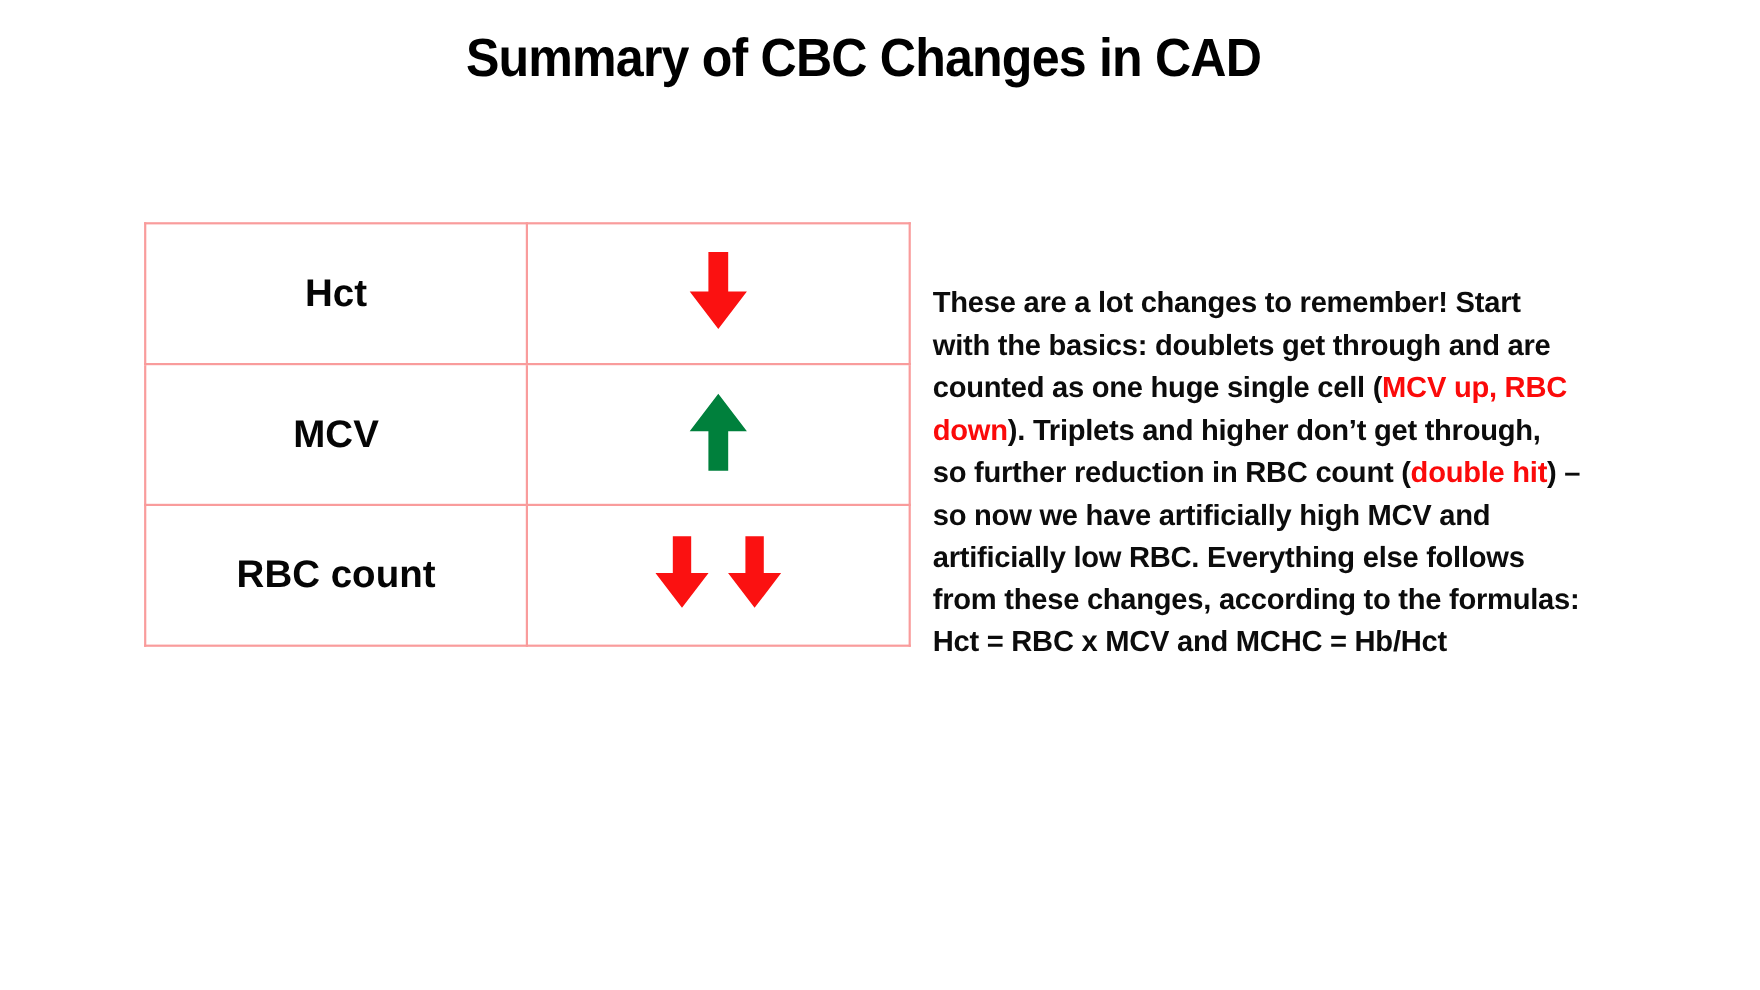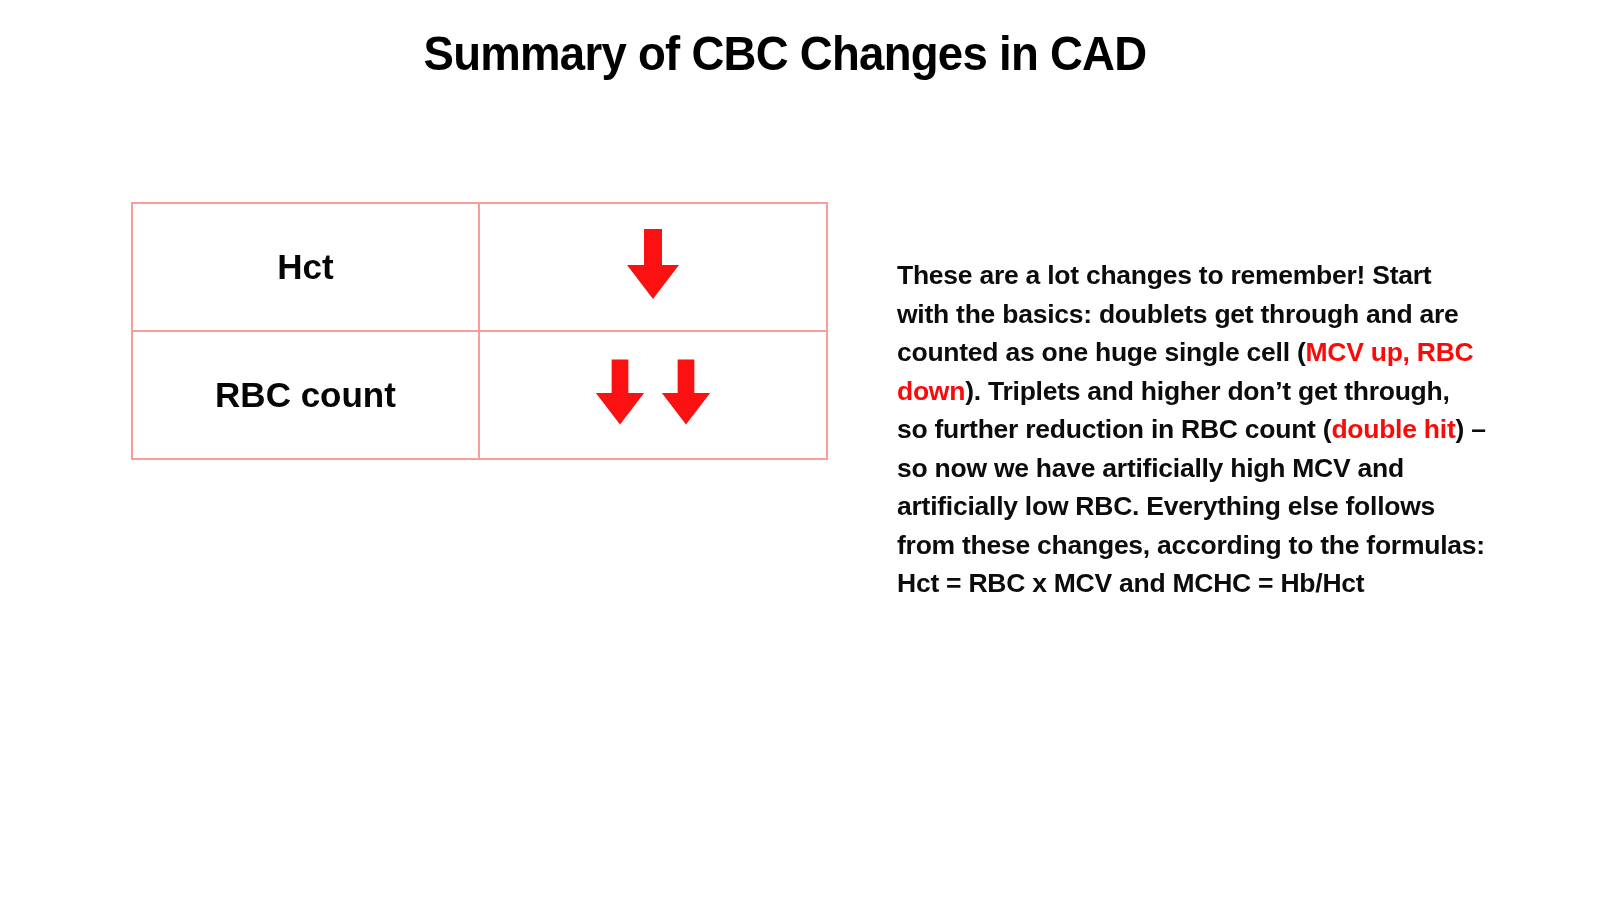--- a/index.html
+++ b/index.html
@@ -65,21 +65,21 @@
     display: flex;
     align-items: center;
     justify-content: center;
     gap: 14px;
     height: 94px;
   }
 
   
   #explanation {
     position: absolute;
-    left: 897px;
+    left: 848px;
     top: 256px;
     width: 590px;
     font-family: "Liberation Sans", sans-serif;
     font-weight: bold;
     font-size: 26.5px;
     line-height: 38.5px;
     color: #0c0c0c;
     letter-spacing: -0.25px;
     text-align: left;
   }
@@ -102,20 +102,32 @@
           <span>
             <svg width="56" height="72" viewBox="0 0 56 72" aria-hidden="true">
               <polygon points="19,0 37,0 37,36 54,36 28,70 2,36 19,36" fill="#fb1111"></polygon>
             </svg>
           </span>
         </div>
       </td>
     </tr>
 
 
+    <tr>
+      <td class="label-cell">MCV</td>
+      <td class="icon-cell">
+        <div class="icon-wrap">
+          <span>
+            <svg width="56" height="72" viewBox="0 0 56 72" aria-hidden="true">
+              <polygon points="28,1 54,35 37,35 37,71 19,71 19,35 2,35" fill="#00803c"></polygon>
+            </svg>
+          </span>
+        </div>
+      </td>
+    </tr>
 
 
     <tr>
       <td class="label-cell">RBC count</td>
       <td class="icon-cell">
         <div class="icon-wrap">
           <span>
             <svg width="52" height="68" viewBox="0 0 56 72" aria-hidden="true">
               <polygon points="19,0 37,0 37,36 54,36 28,70 2,36 19,36" fill="#fb1111"></polygon>
             </svg>

